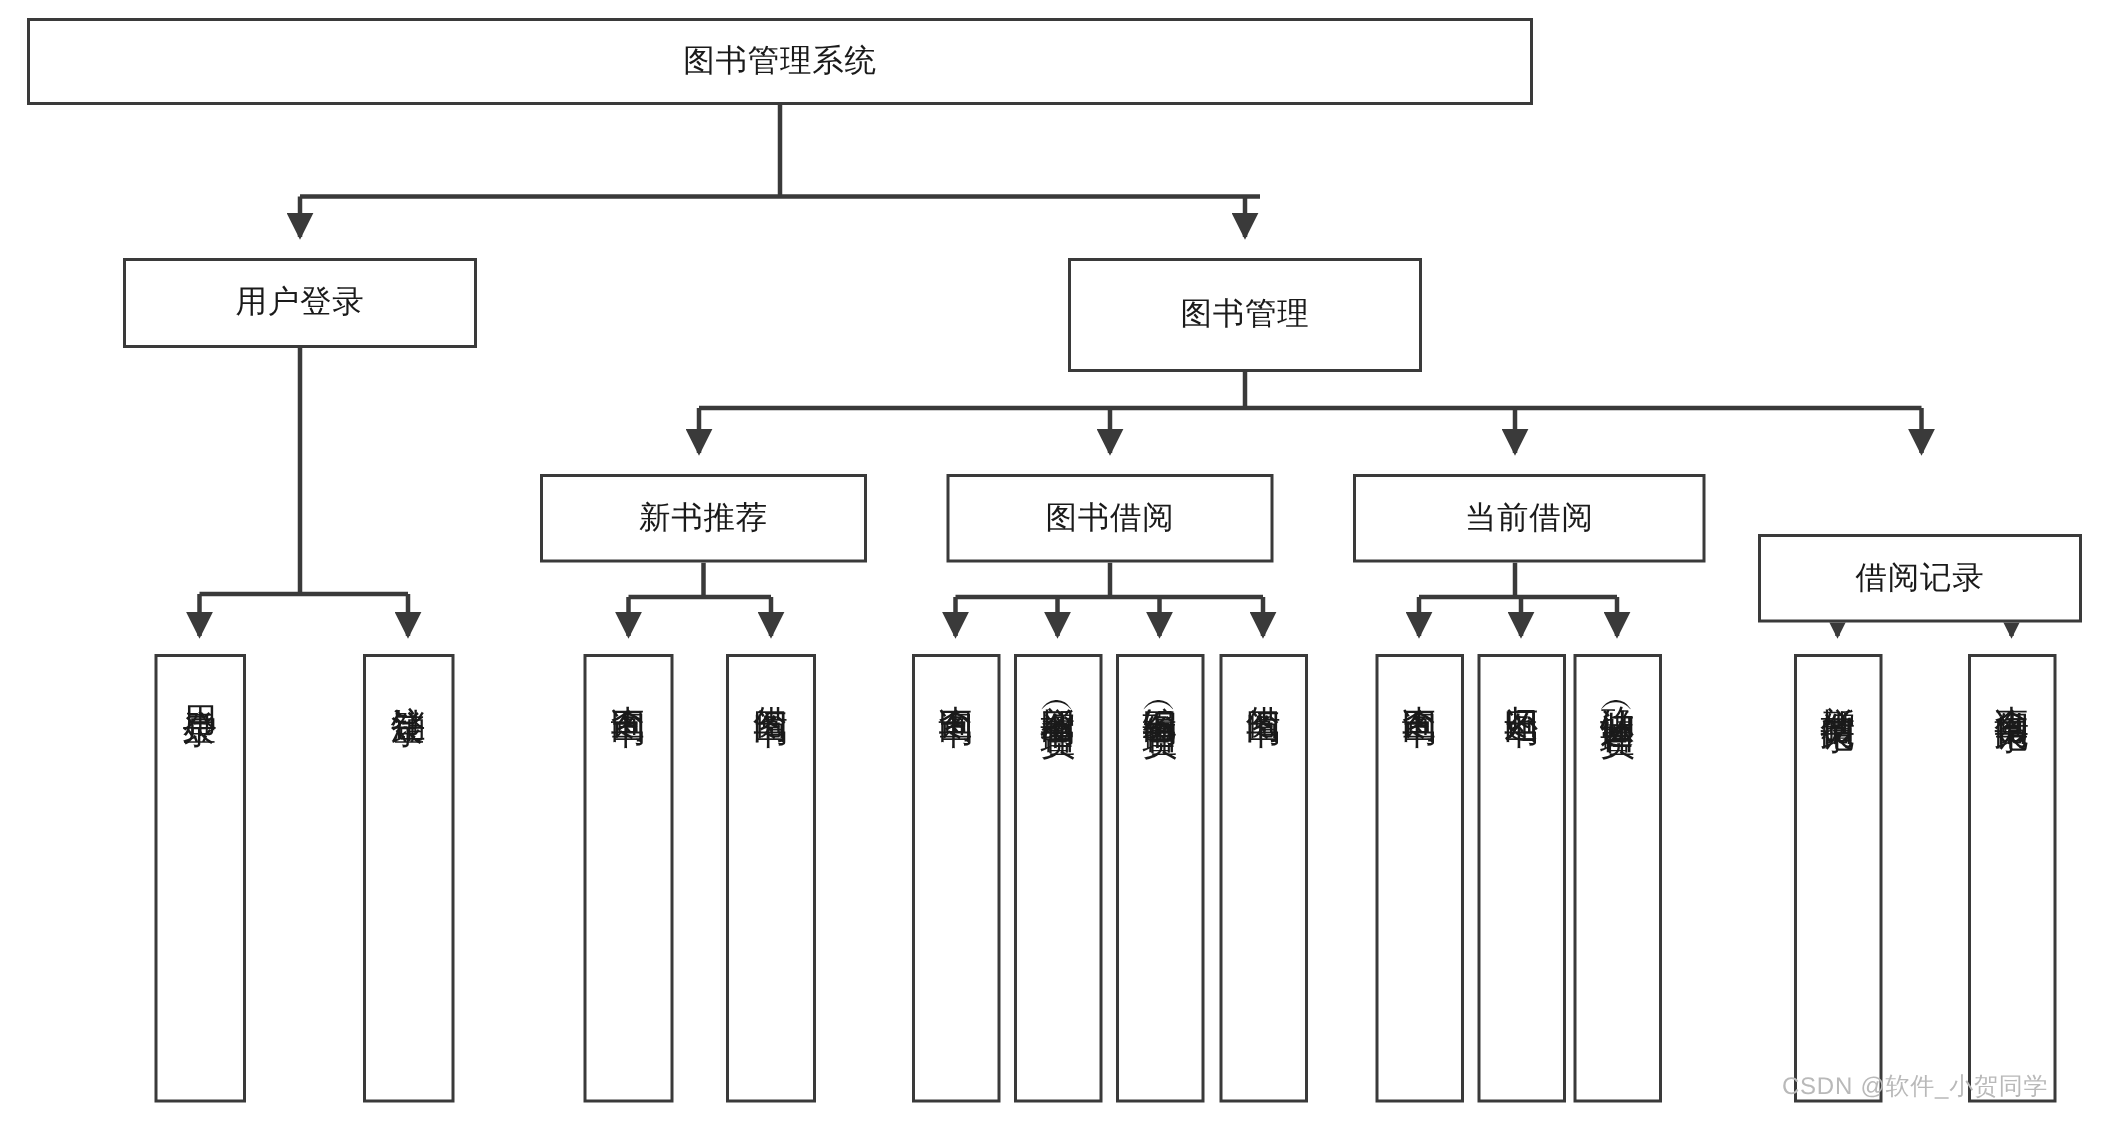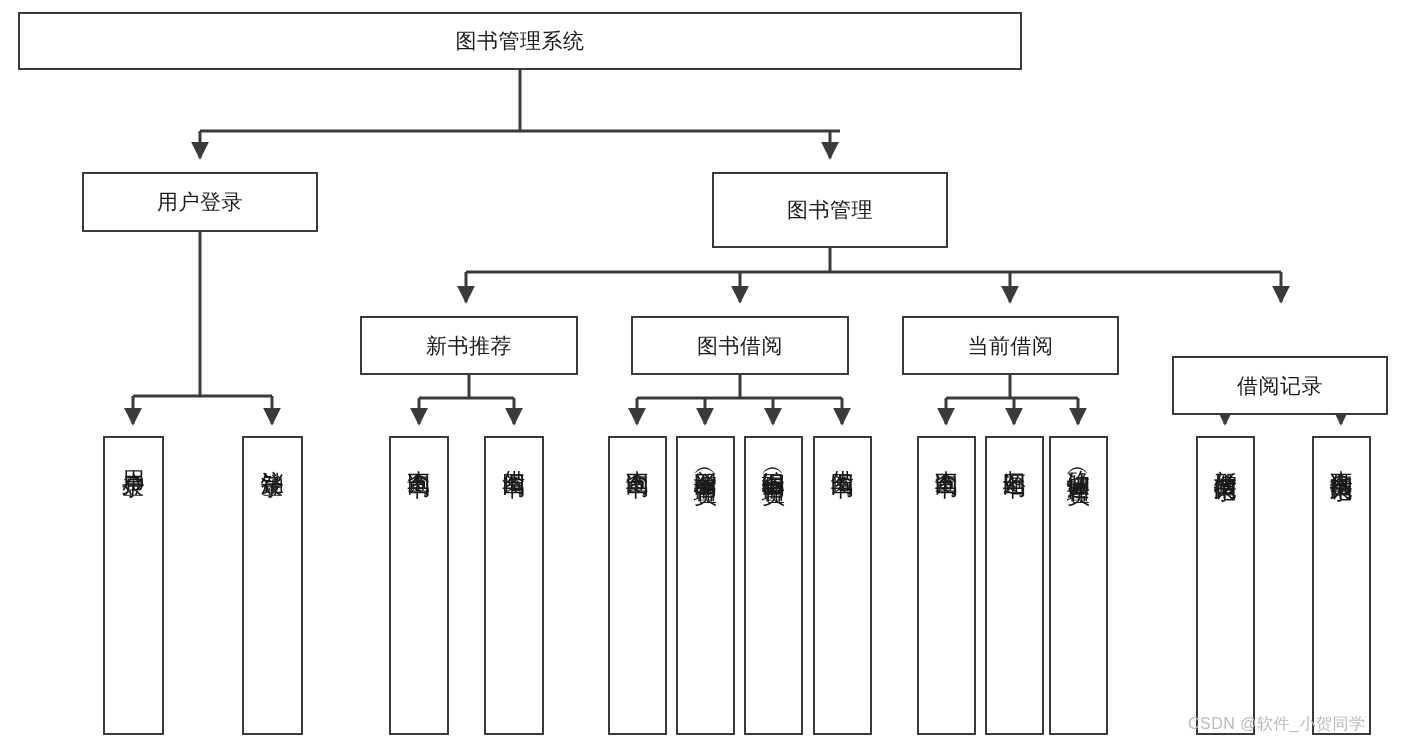--- a/index.html
+++ b/index.html
@@ -137,21 +137,21 @@
   <div class="node horizontal" style="left:712px; top:172px; width:236px; height:76px;">
     <span class="node-label">图书管理</span>
   </div>
 
   <div class="node horizontal" style="left:631px; top:316px; width:218px; height:59px;">
     <span class="node-label">图书借阅</span>
   </div>
   <div class="node horizontal" style="left:360px; top:316px; width:218px; height:59px;">
     <span class="node-label">新书推荐</span>
   </div>
-  <div class="node horizontal" style="left:902px; top:316px; width:217px; height:59px;">
+  <div class="node horizontal" style="left:902px; top:316px; width:235px; height:59px;font-family:Liberation Serif, serif;">
     <span class="node-label">当前借阅</span>
   </div>
   <div class="node horizontal" style="left:1172px; top:316px; width:216px; height:59px;margin-top:40px;">
     <span class="node-label">借阅记录</span>
   </div>
 
   <div class="node vertical" style="left:103px; top:436px; width:61px; height:299px;">
     <span class="node-label">用户登录</span>
   </div>
   <div class="node vertical" style="left:242px; top:436px; width:61px; height:299px;">

